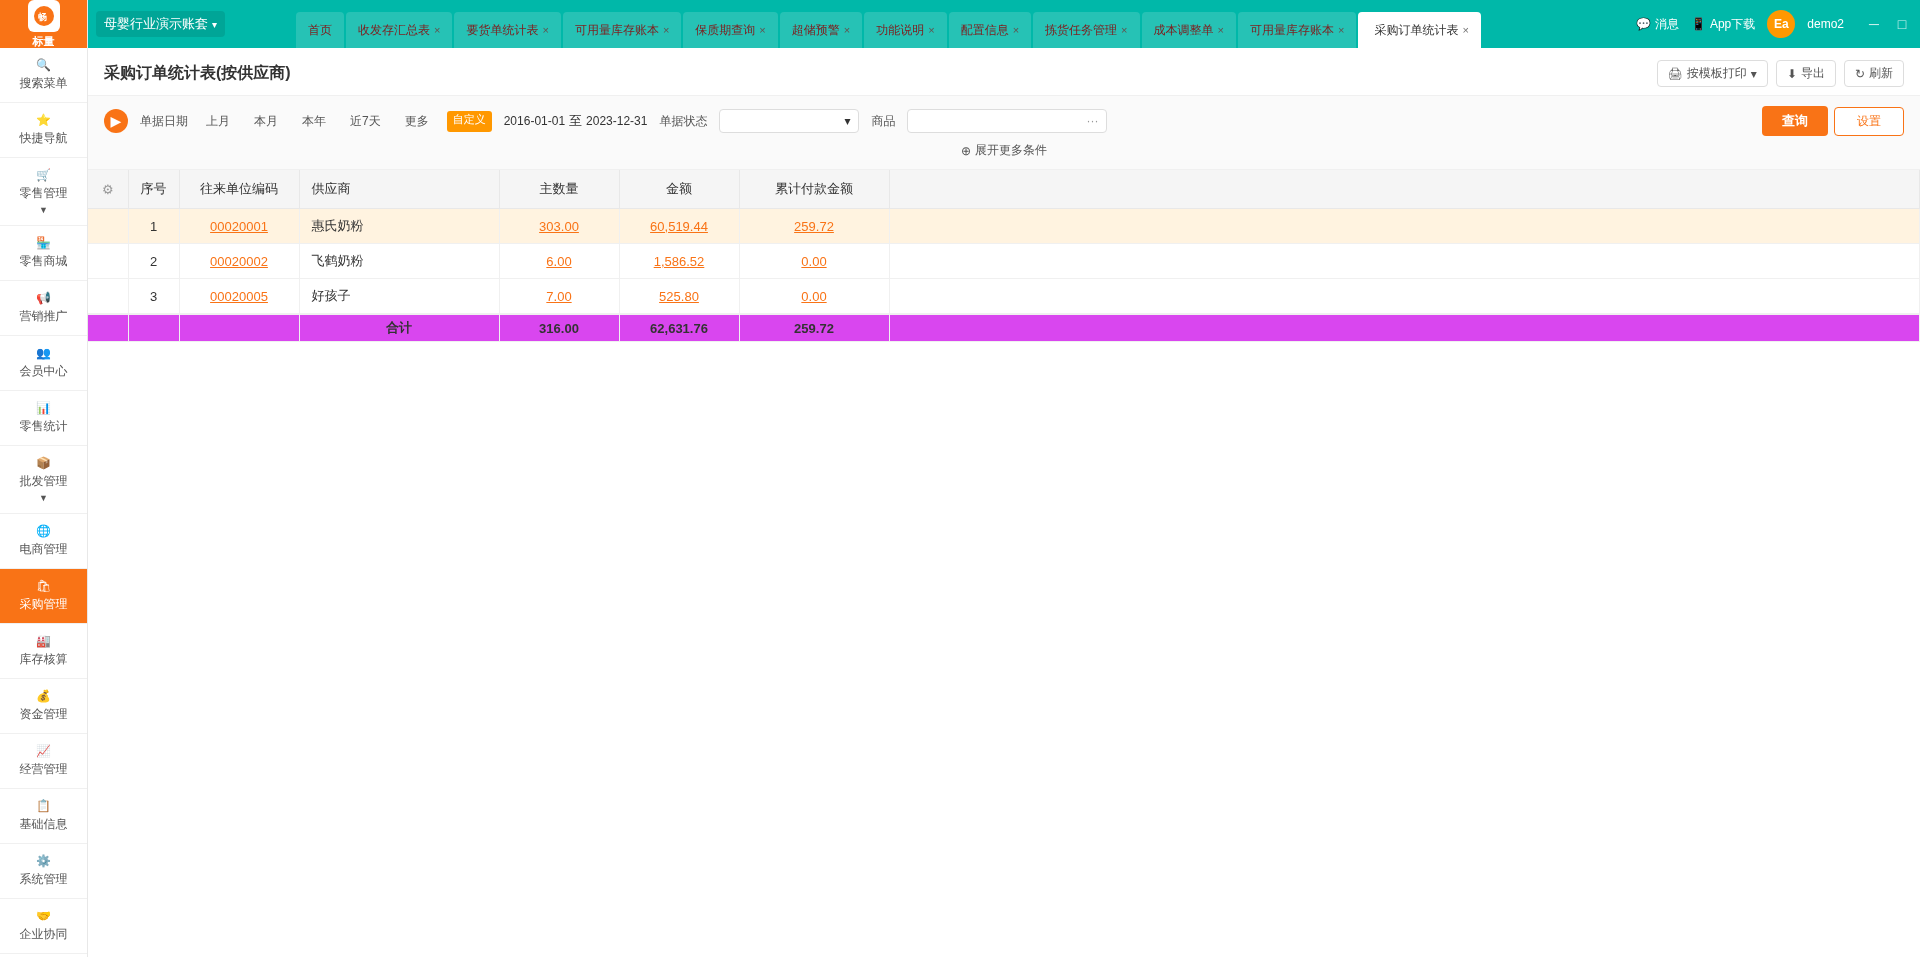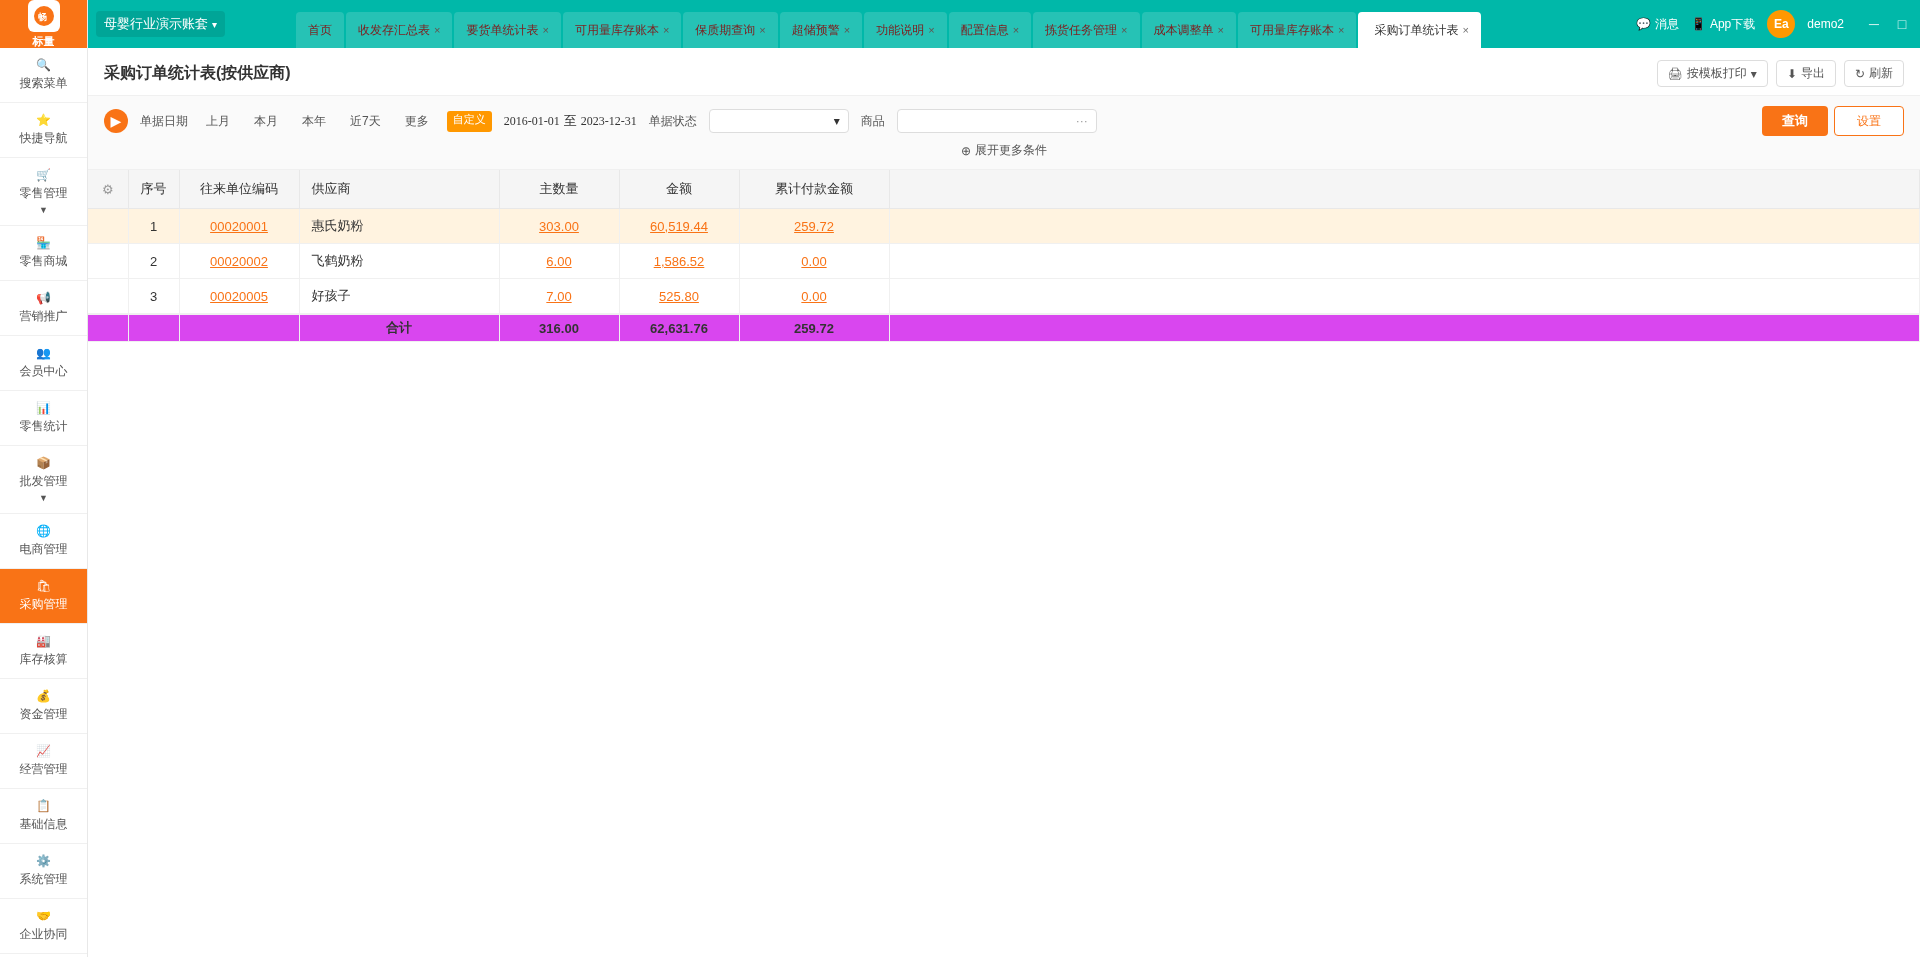--- a/index.html
+++ b/index.html
@@ -43,21 +43,21 @@
     .btn-export { display: flex; align-items: center; gap: 4px; border: 1px solid #ddd; background: #fff; padding: 4px 10px; border-radius: 4px; cursor: pointer; font-size: 12px; color: #555; }
     .btn-refresh { display: flex; align-items: center; gap: 4px; border: 1px solid #ddd; background: #fff; padding: 4px 10px; border-radius: 4px; cursor: pointer; font-size: 12px; color: #555; }
 
     
     .filter-bar { padding: 10px 16px; background: #fafafa; border-bottom: 1px solid #f0f0f0; flex-shrink: 0; }
     .filter-row { display: flex; align-items: center; gap: 12px; flex-wrap: wrap; }
     .filter-toggle { width: 24px; height: 24px; background: #f97316; color: #fff; border-radius: 50%; display: flex; align-items: center; justify-content: center; cursor: pointer; font-size: 14px; flex-shrink: 0; }
     .filter-label { font-size: 12px; color: #555; white-space: nowrap; }
     .date-shortcuts { display: flex; gap: 12px; }
     .date-btn { padding: 2px 6px; font-size: 12px; color: #555; cursor: pointer; border-radius: 3px; }
-    .date-custom { display: flex; align-items: center; gap: 4px; font-family: Liberation Serif, serif; }
+    .date-custom { display: flex; align-items: center; gap: 4px; }
     .date-custom-tag { background: #ff9800; color: #fff; padding: 1px 6px; border-radius: 3px; font-size: 11px; }
     .date-range { font-size: 12px; color: #333; }
     .filter-select { display: flex; align-items: center; gap: 4px; border: 1px solid #ddd; background: #fff; padding: 4px 8px; border-radius: 4px; cursor: pointer; font-size: 12px; min-width: 140px; }
     .filter-select-label { color: #999; flex: 1; }
     .filter-input { display: flex; align-items: center; gap: 4px; border: 1px solid #ddd; background: #fff; padding: 4px 8px; border-radius: 4px; font-size: 12px; min-width: 200px; }
     .filter-input-placeholder { color: #999; flex: 1; }
     .filter-dots { color: #999; cursor: pointer; }
     .btn-query { background: #f97316; color: #fff; border: none; padding: 6px 20px; border-radius: 4px; cursor: pointer; font-size: 13px; font-weight: bold; }
     .btn-settings { background: #fff; border: 1px solid #f97316; color: #f97316; padding: 5px 22px; border-radius: 4px; cursor: pointer; font-size: 12px; }
     .expand-btn { display: flex; align-items: center; gap: 4px; color: #555; cursor: pointer; font-size: 12px; margin: 6px auto 0; width: fit-content; }
@@ -302,21 +302,21 @@
           <span class="filter-select-label"></span>
           <span>▾</span>
         </div>
 
         <span class="filter-label">商品</span>
         <div class="filter-input">
           <span class="filter-input-placeholder"></span>
           <span class="filter-dots">···</span>
         </div>
 
-        <div style="margin-left:auto; display:flex; gap:6px; ">
+        <div style="margin-left:auto; display:flex; gap:6px; align-items:center;">
           <button class="btn-query">查询</button>
           <button class="btn-settings">设置</button>
         </div>
       </div>
       <div class="expand-btn">
         <span>⊕</span>
         <span>展开更多条件</span>
       </div>
     </div>
 

